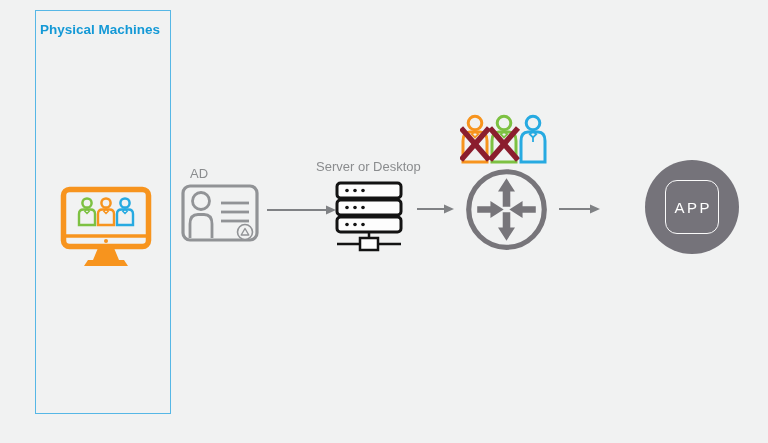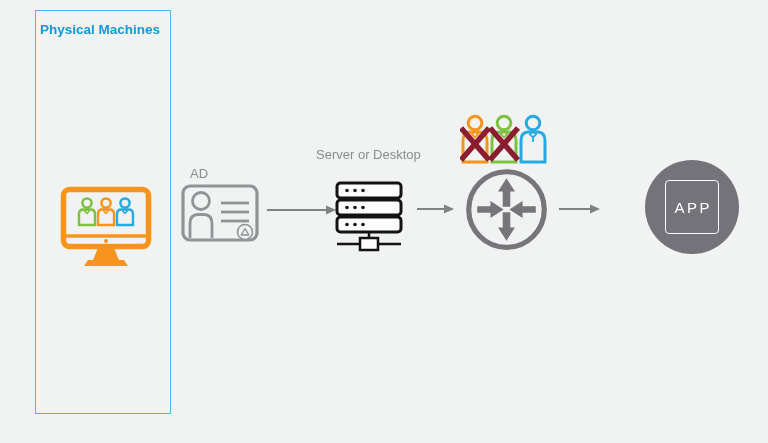--- a/index.html
+++ b/index.html
@@ -22,31 +22,31 @@
     left:40px;top:22px;
     color:#1499D6;font-size:13.5px;font-weight:bold;
     white-space:nowrap;
   }
 
   
   .node-label{
     color:#8A8C8E;font-size:13px;white-space:nowrap;text-align:center;
   }
   .ad-label{left:190px;top:166px;}
-  .server-label{left:316px;top:147px;}
+  .server-label{left:316px;top:159px;}
 
   
   .app-circle{
     left:645px;top:160px;width:94px;height:94px;
     background:#75737A;border-radius:50%;
     display:flex;align-items:center;justify-content:center;
   }
   .app-square{
     width:52px;height:52px;
-    border:1.5px solid #FAFAFA;border-radius:4px;
+    border:1.5px solid #FAFAFA;border-radius:12px;
     display:flex;align-items:center;justify-content:center;
   }
   .app-text{
     color:#FFFFFF;font-size:15px;letter-spacing:2.5px;
     padding-left:2.5px; 
   }
 </style>
 </head>
 <body>
 

